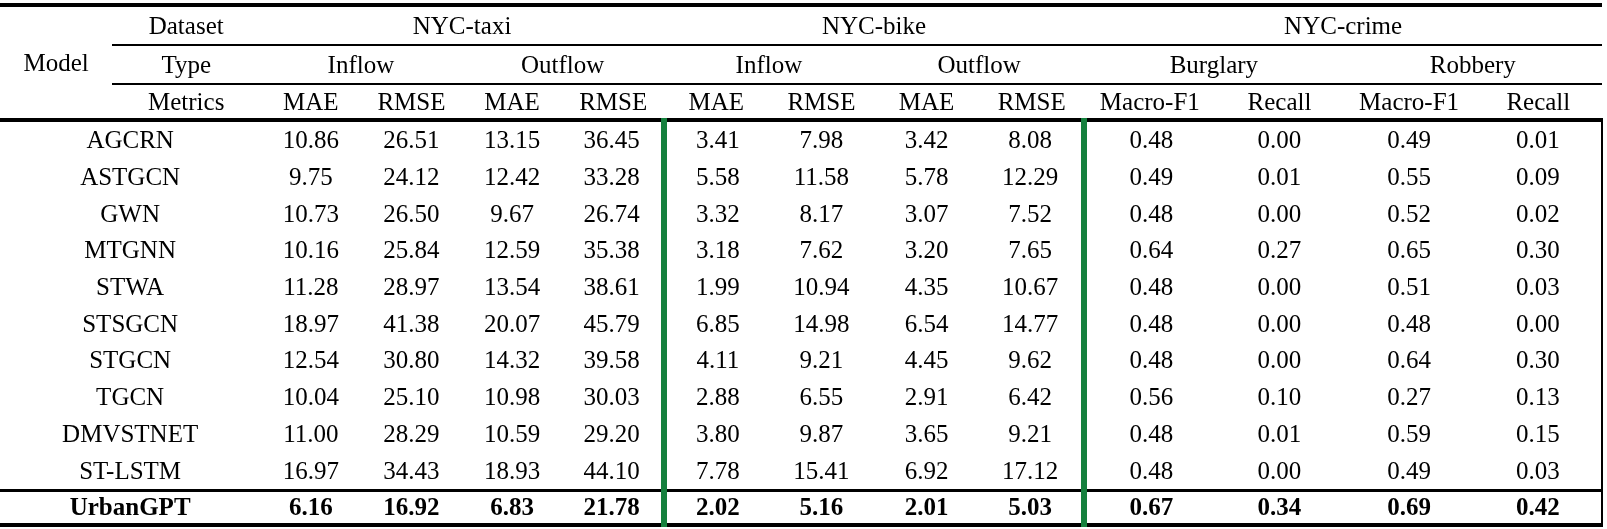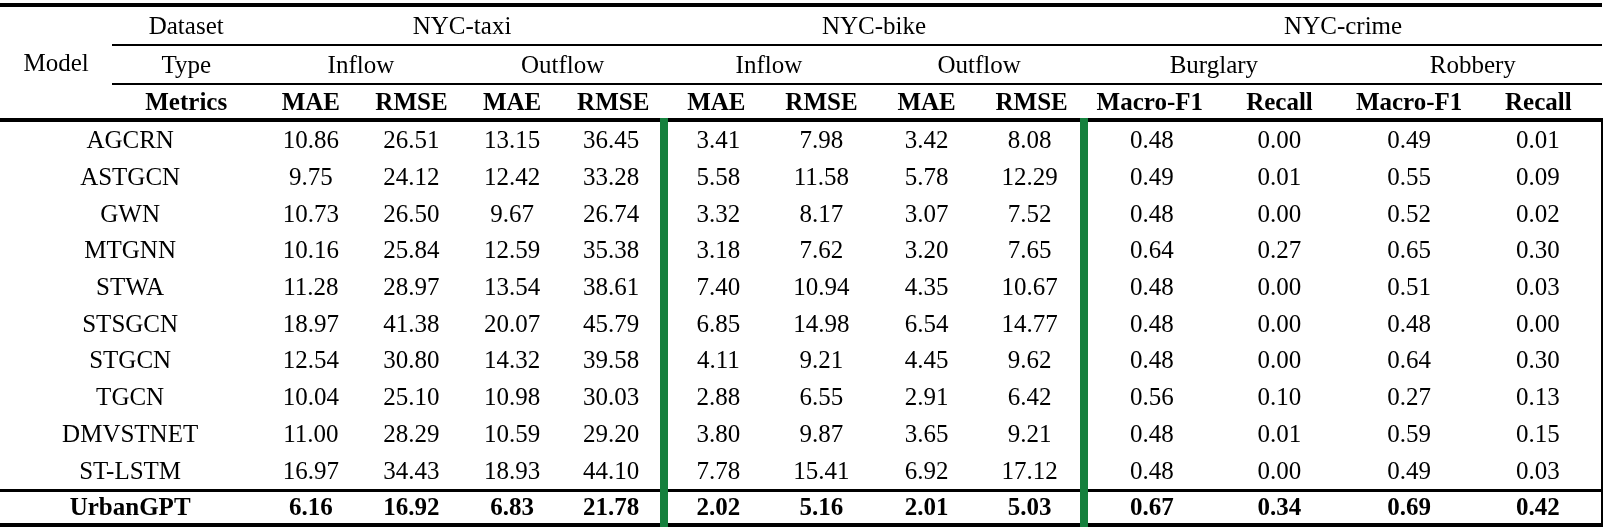--- a/index.html
+++ b/index.html
@@ -30,25 +30,25 @@
     text-align: center;
     vertical-align: middle;
     font-weight: normal;
     white-space: nowrap;
     overflow: hidden;
   }
   thead tr.row-dataset th { height: 37px; }
   thead tr.row-type th    { height: 37px; }
   thead tr.row-metrics th { height: 33px; }
   th.cline { border-bottom: 2px solid #000000; margin-top: 32px; }
-  thead tr.row-metrics th, th.model-head { border-bottom: 4px solid #000000; font-weight: bold; }
+  thead tr.row-metrics th, th.model-head { border-bottom: 4px solid #000000; }
   tbody td { height: 36.7px; }
   tbody tr.top-rule td { border-top: 3px solid #000000; height: 31px; }
   tbody tr.bold-row td { font-weight: bold; text-align: center; }
-  tbody td.vline-left  { border-left: 8px solid #15803d; }
+  tbody td.vline-left  { border-left: 6px solid #15803d; }
   tbody td.vline-right { border-right: 2px solid #000000; }
 </style>
 </head>
 <body>
 
 <div class="page">
   <table class="results">
     <colgroup>
       <col style="width:112px">
       <col style="width:148px">
@@ -158,21 +158,21 @@
           <td>0.27</td>
           <td>0.65</td>
           <td class="vline-right">0.30</td>
         </tr>
         <tr>
           <td colspan="2">STWA</td>
           <td>11.28</td>
           <td>28.97</td>
           <td>13.54</td>
           <td>38.61</td>
-          <td class="vline-left">7.40</td>
+          <td class="vline-left">1.99</td>
           <td>10.94</td>
           <td>4.35</td>
           <td>10.67</td>
           <td class="vline-left">0.48</td>
           <td>0.00</td>
           <td>0.51</td>
           <td class="vline-right">0.03</td>
         </tr>
         <tr>
           <td colspan="2">STSGCN</td>

